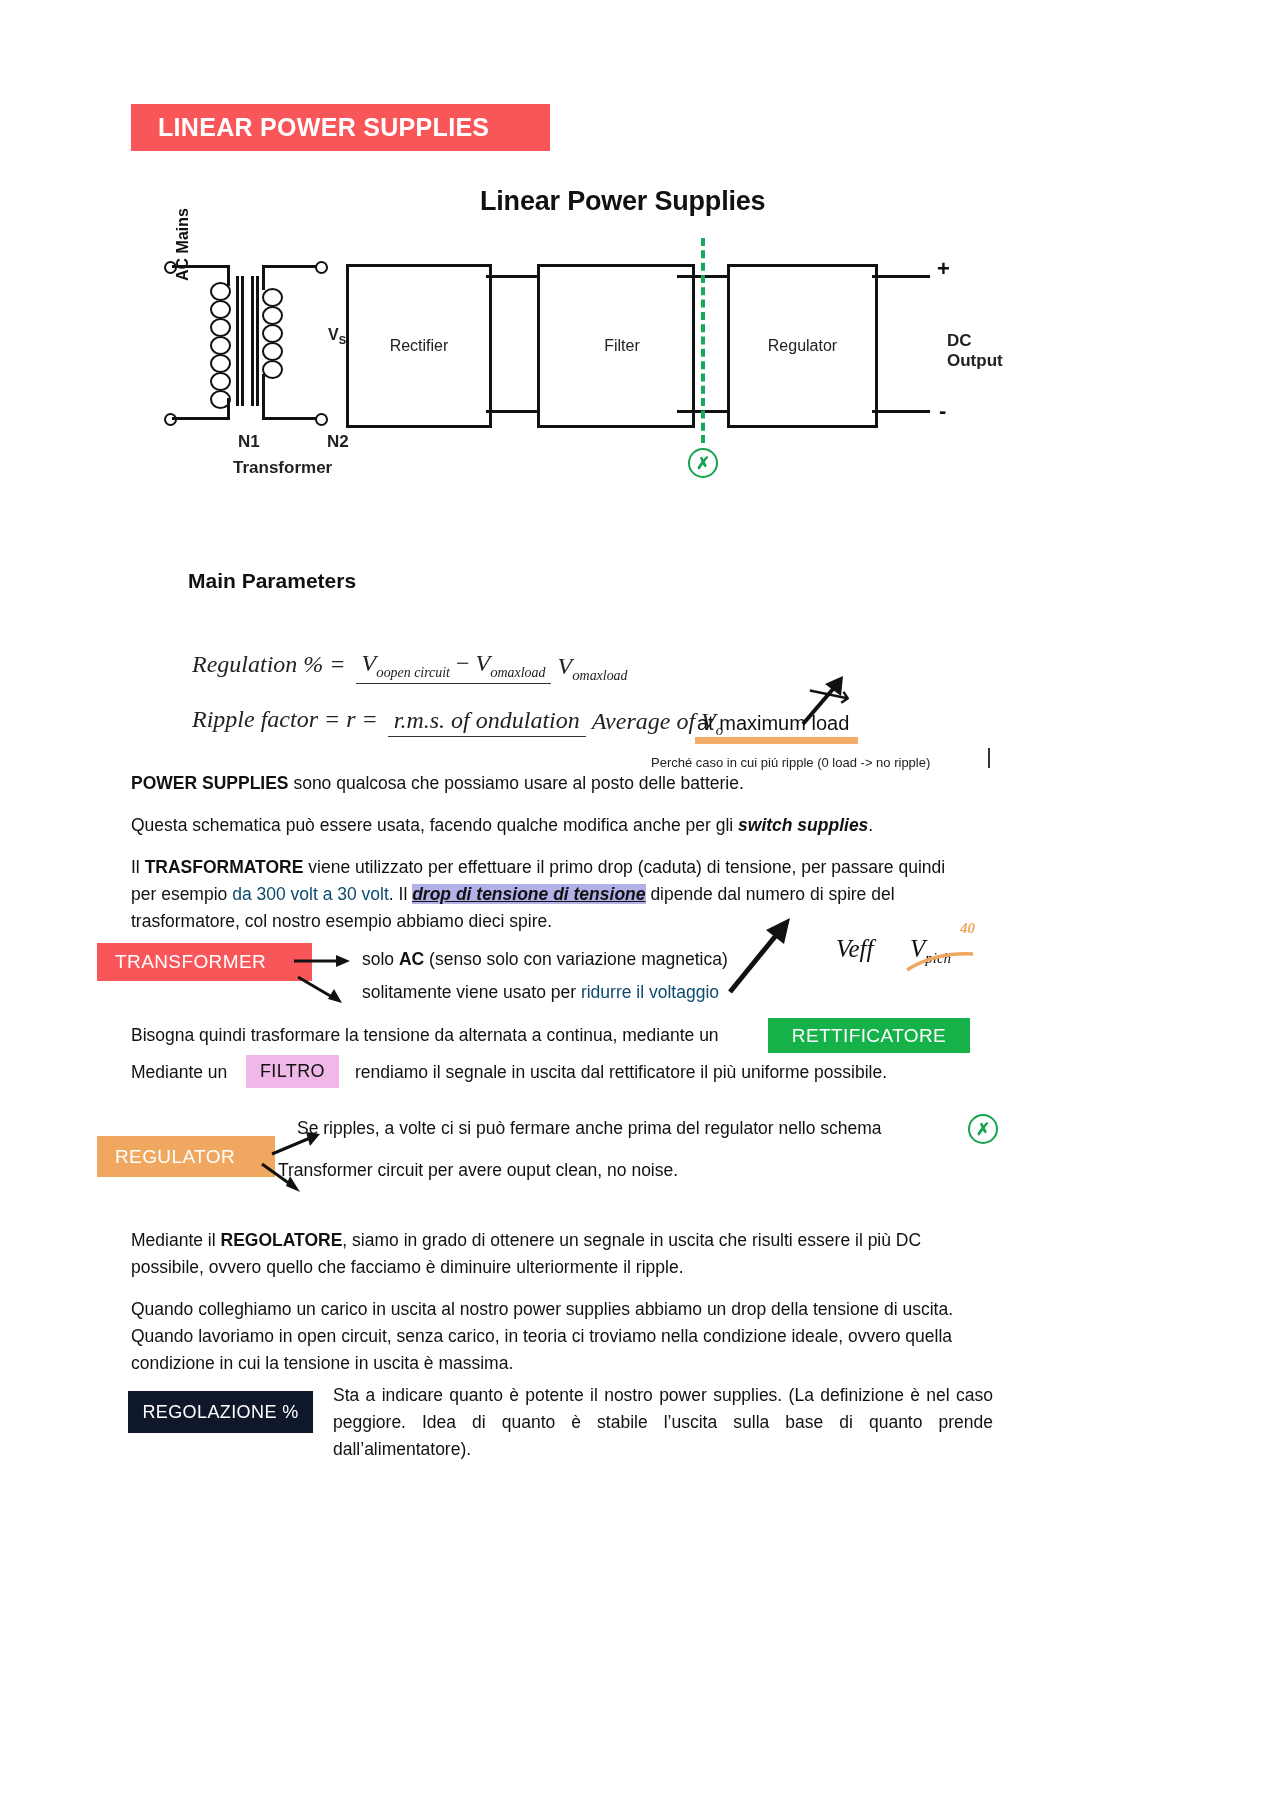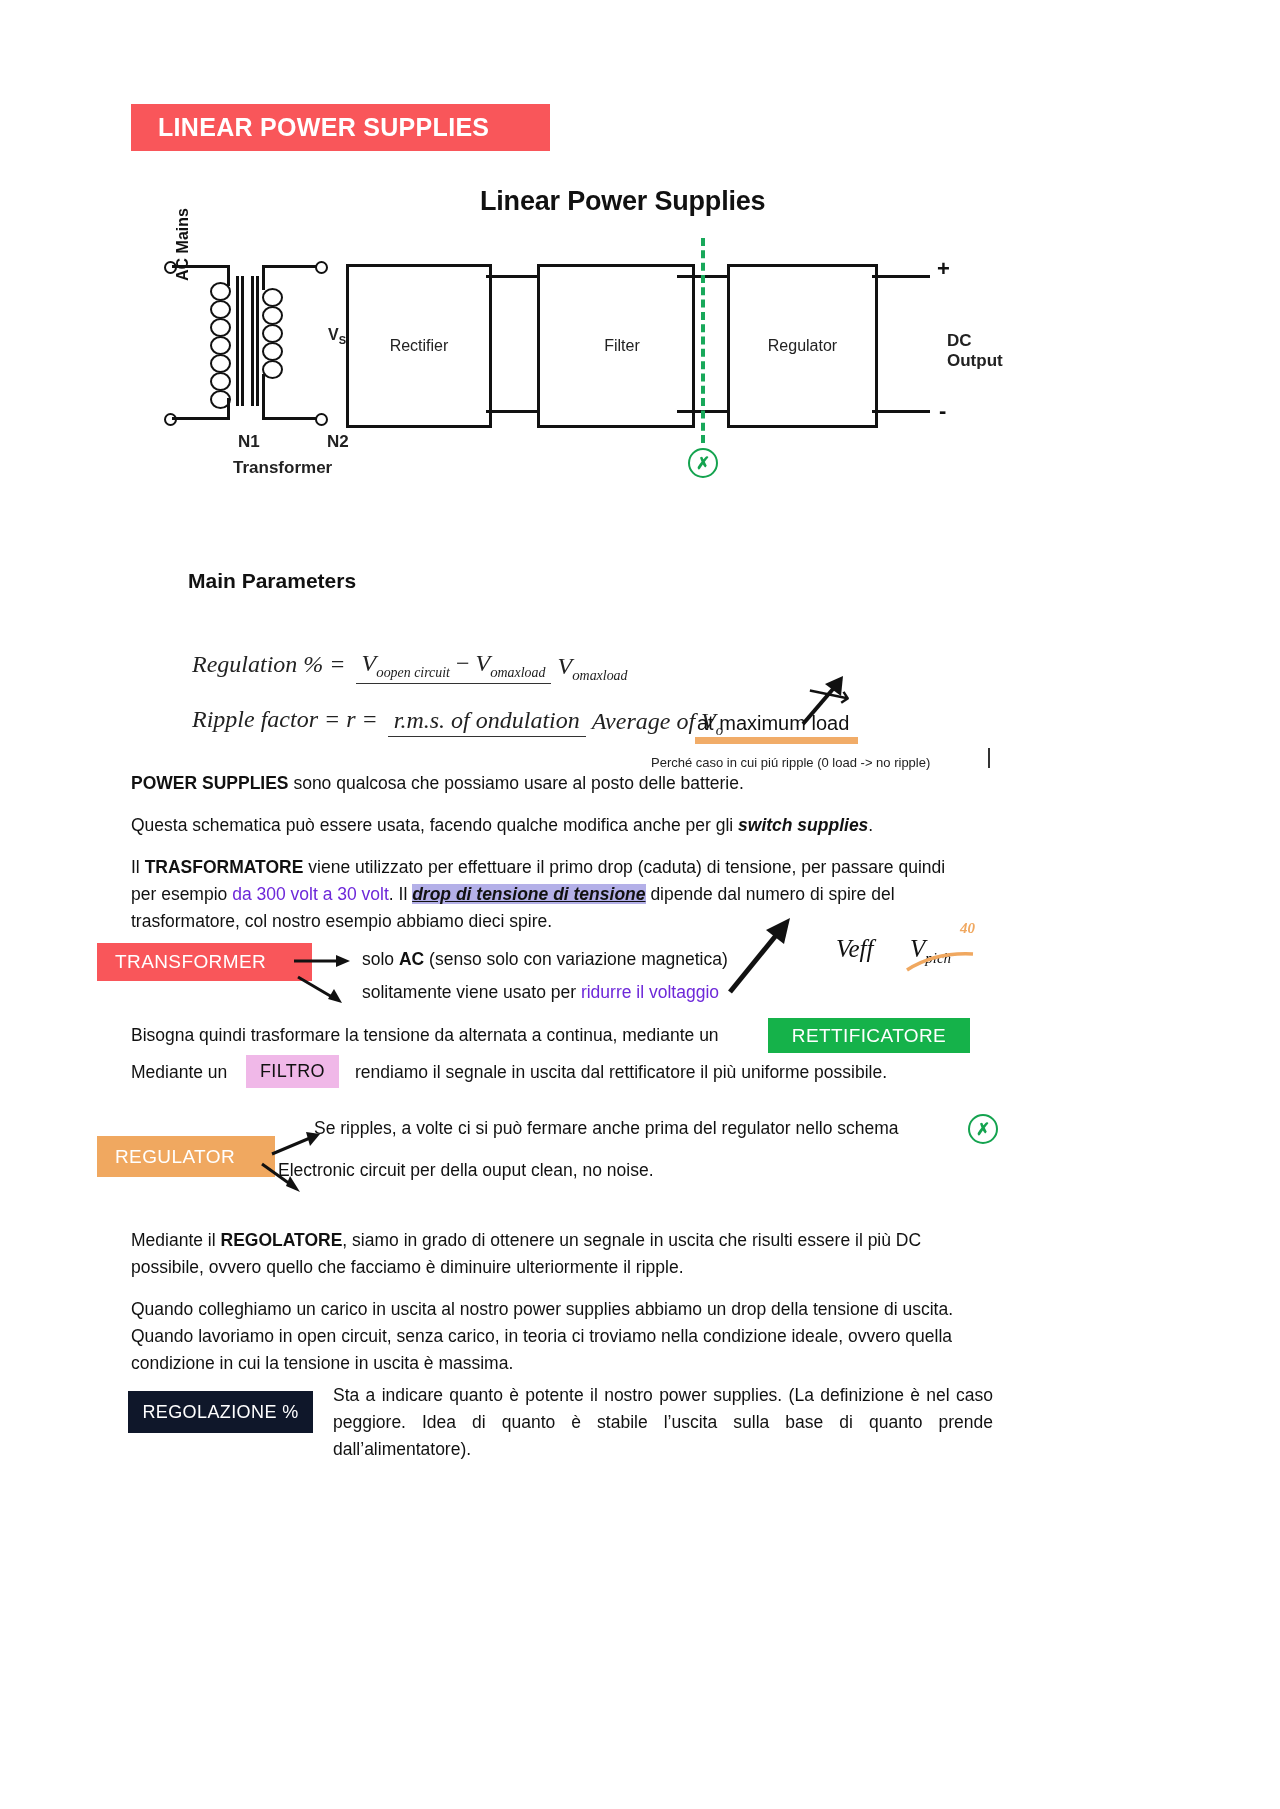--- a/index.html
+++ b/index.html
@@ -53,21 +53,21 @@
   .note-handwrite{position:absolute;font-size:13px;color:#222;
      font-family:"Liberation Sans",sans-serif;white-space:nowrap;}
   .arrow-up{position:absolute;font-size:30px;color:#111;
      transform:rotate(12deg);font-family:"DejaVu Sans",sans-serif;}
   .at-max{position:absolute;font-size:20px;color:#111;}
   .ul-orange{position:absolute;height:7px;background:#f0a860;opacity:.95;}
 
   
   .para{position:absolute;font-size:17.5px;line-height:27px;color:#111;}
   .para b{font-weight:bold;}
-  .blue{color:#6d28d9;}
+  .blue{color:#0c4a6e;}
   .hl-violet{background:#b4b0e8;font-weight:bold;font-style:italic;
      text-decoration:underline;}
 
   
   .chip{position:absolute;display:flex;align-items:center;
      font-size:19px;letter-spacing:.4px;}
   .chip-transformer{left:97px;top:943px;width:197px;height:38px;
      background:#f9565a;color:#fff;padding-left:18px;}
   .chip-rettificatore{left:768px;top:1018px;width:202px;height:35px;
      background:#15b24a;color:#fff;justify-content:center;}
@@ -273,24 +273,24 @@
     <span>REGULATOR</span>
   </div>
 
   <svg class="svgwrap" style="left:258px;top:1122px;width:70px;height:78px;">
     <line x1="14" y1="32" x2="52" y2="16" stroke="#111" stroke-width="3"></line>
     <polygon points="62,12 48,10 52,24" fill="#111"></polygon>
     <line x1="4" y1="42" x2="32" y2="62" stroke="#111" stroke-width="3"></line>
     <polygon points="42,70 28,64 32,54" fill="#111"></polygon>
   </svg>
 
-  <div class="ann" style="left:314px;top:1118px;">Se ripples, a volte ci si può fermare anche prima del regulator nello schema</div>
+  <div class="ann" style="left:297px;top:1118px;">Se ripples, a volte ci si può fermare anche prima del regulator nello schema</div>
   <div class="circx" style="left:968px;top:1114px;">✗</div>
 
-  <div class="ann" style="left:278px;top:1160px;">Electronic circuit per della ouput clean, no noise.</div>
+  <div class="ann" style="left:278px;top:1160px;">Transformer circuit per avere ouput clean, no noise.</div>
 
   <div class="para" style="left:131px;top:1227px;width:860px;">
     <span>Mediante il </span><b>REGOLATORE</b><span>, siamo in grado di ottenere un segnale in uscita che risulti essere il più DC possibile, ovvero quello che facciamo è diminuire ulteriormente il ripple.</span>
   </div>
 
   <div class="para" style="left:131px;top:1296px;width:860px;">
     <span>Quando colleghiamo un carico in uscita al nostro power supplies abbiamo un drop della tensione di uscita. Quando lavoriamo in open circuit, senza carico, in teoria ci troviamo nella condizione ideale, ovvero quella condizione in cui la tensione in uscita è massima.</span>
   </div>
 
   <div class="chip chip-regolazione">

